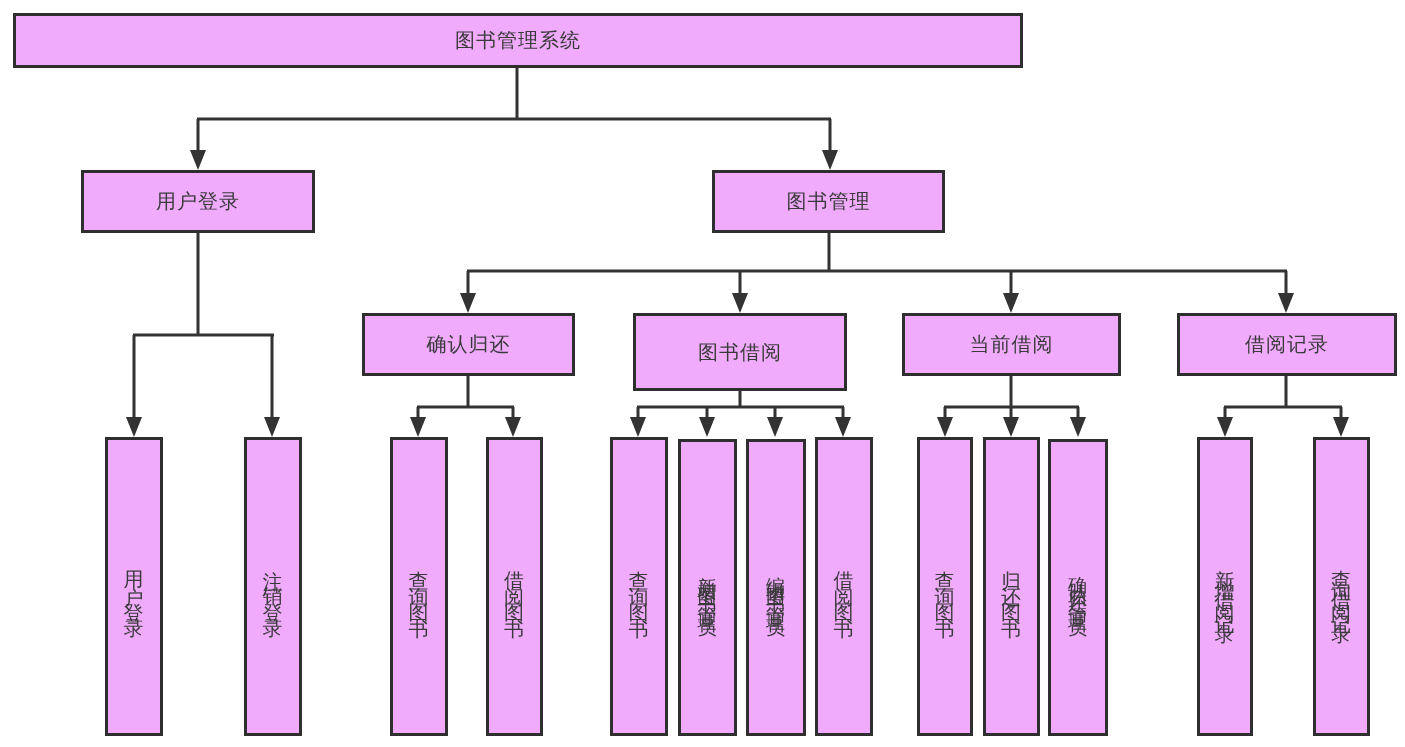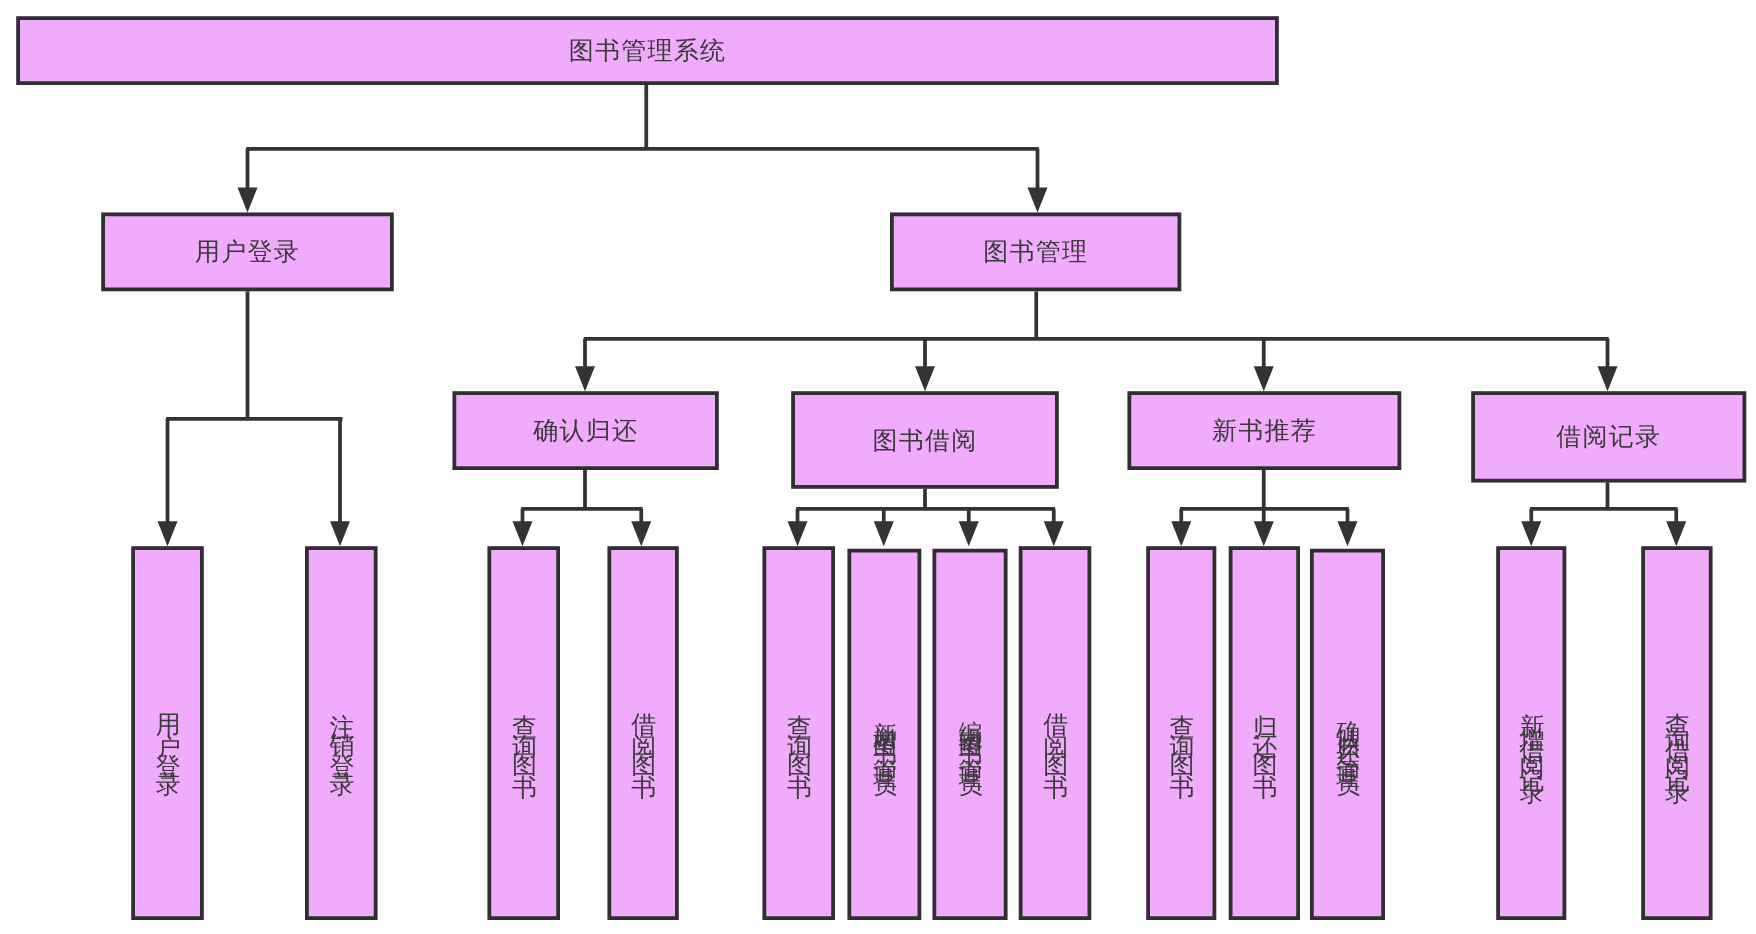--- a/index.html
+++ b/index.html
@@ -88,23 +88,23 @@
     <span>图书管理</span>
   </div>
 
   <div class="box" style="left:362px;top:313px;width:213px;height:63px;">
     <span>确认归还</span>
   </div>
   <div class="box" style="left:633px;top:313px;width:214px;height:78px;">
     <span>图书借阅</span>
   </div>
   <div class="box" style="left:902px;top:313px;width:219px;height:63px;">
-    <span>新书推荐</span>
+    <span>当前借阅</span>
   </div>
-  <div class="box" style="left:1177px;top:313px;width:220px;height:73px;">
+  <div class="box" style="left:1177px;top:313px;width:220px;height:63px;">
     <span>借阅记录</span>
   </div>
 
   <div class="box leaf ls-lg" style="left:105px;top:437px;width:58px;height:299px;">
     <span>用户登录</span>
   </div>
   <div class="box leaf ls-lg" style="left:244px;top:437px;width:58px;height:299px;">
     <span>注销登录</span>
   </div>
 

